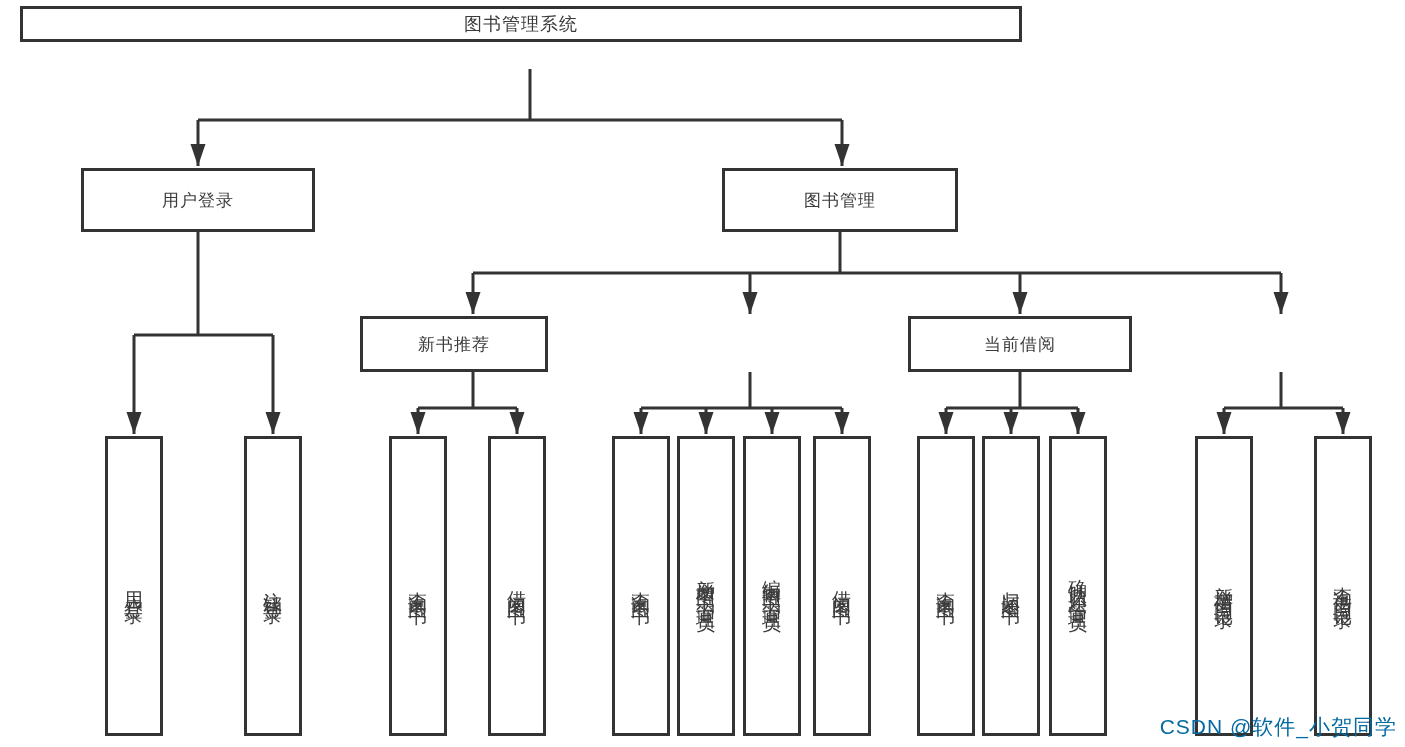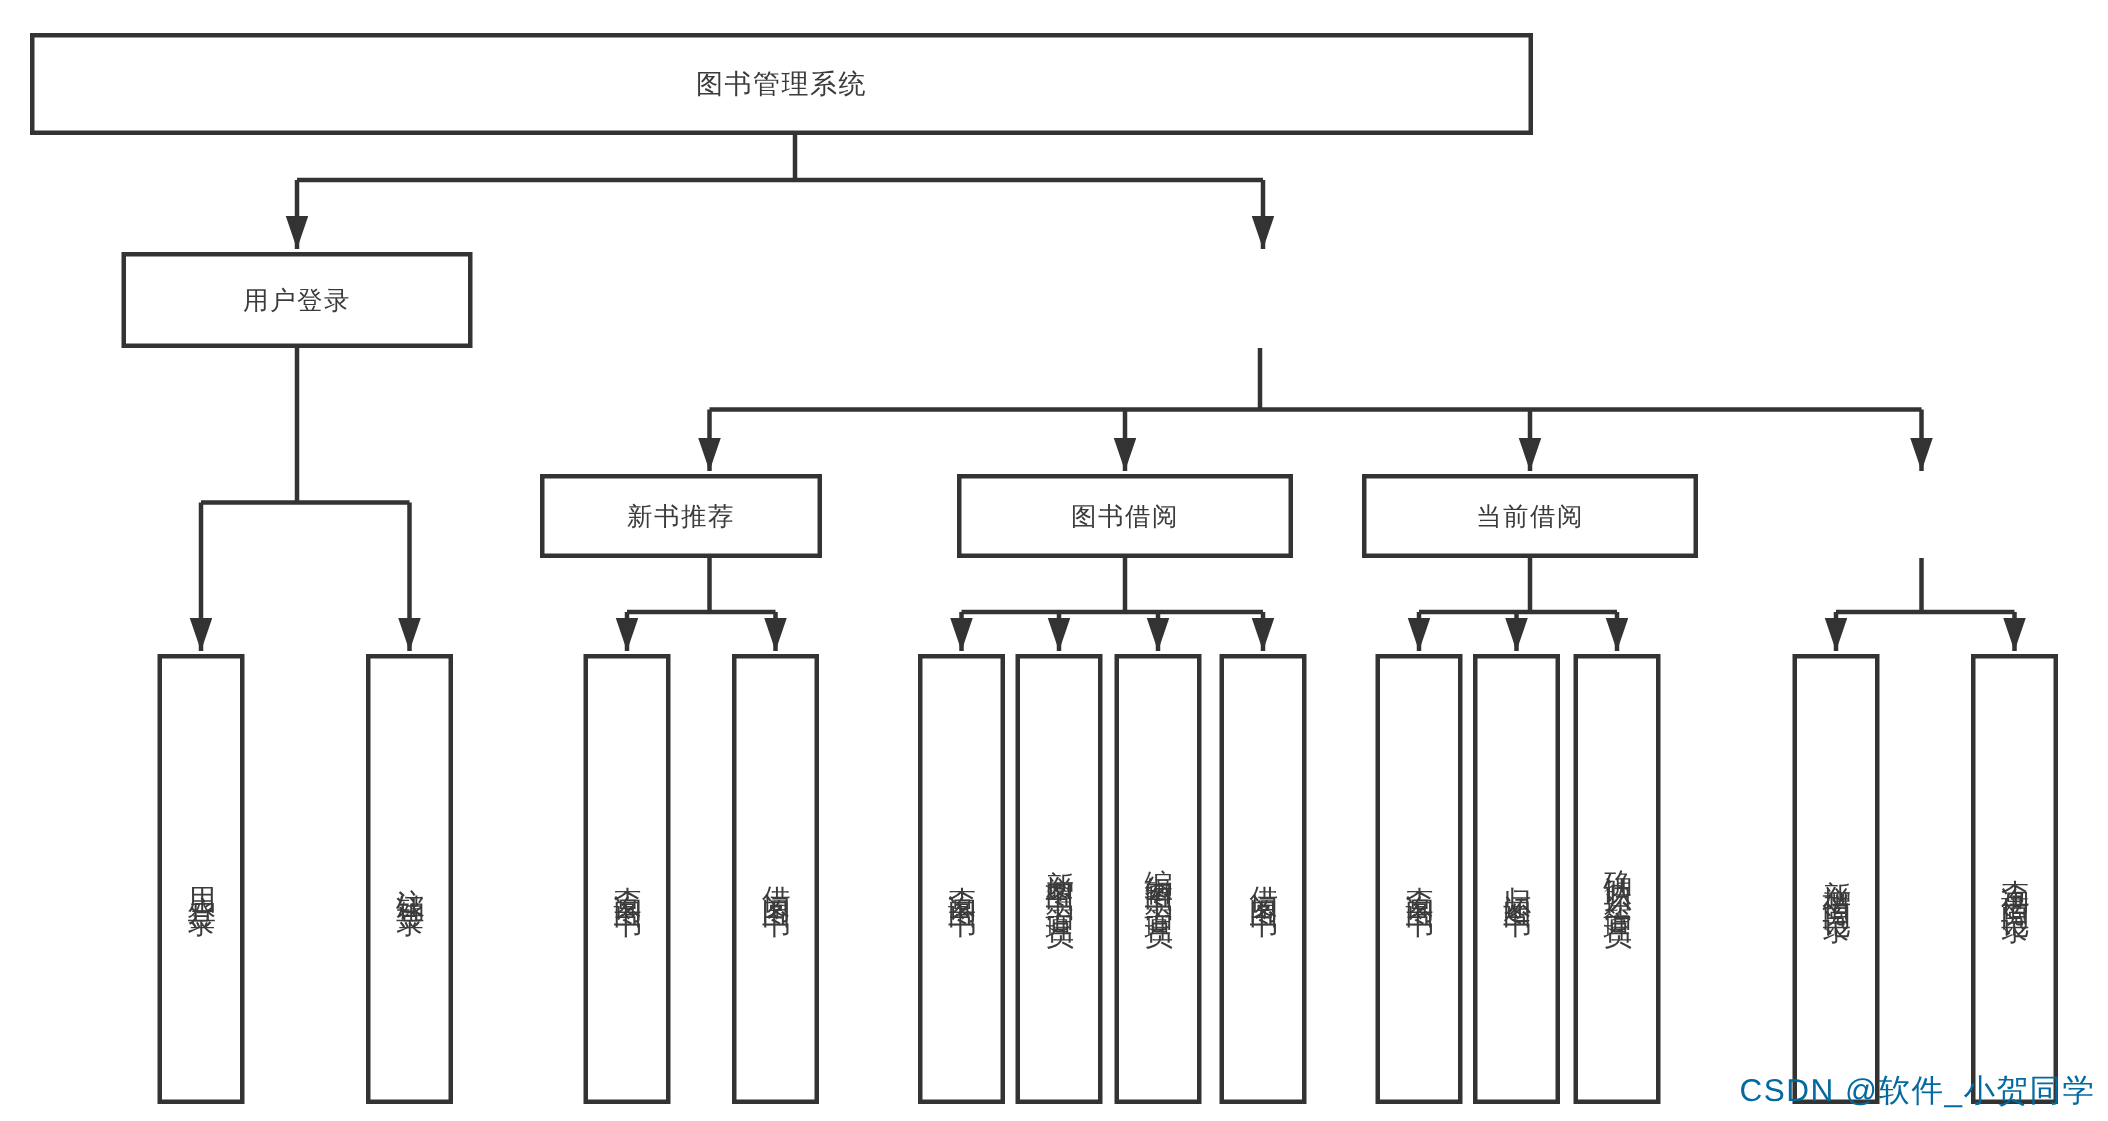--- a/index.html
+++ b/index.html
@@ -96,33 +96,33 @@
       <path d="M1011 408 V434" marker-end="url(#arrow)"></path>
       <path d="M1078 408 V434" marker-end="url(#arrow)"></path>
 
       <path d="M1281 372 V408"></path>
       <path d="M1224 408 H1343"></path>
       <path d="M1224 408 V434" marker-end="url(#arrow)"></path>
       <path d="M1343 408 V434" marker-end="url(#arrow)"></path>
     </g>
   </svg>
 
-  <div class="box hbox root-box" style="left:20px; top:22px; width:1002px; height:68px;">
+  <div class="box hbox root-box" style="left:20px; top:6px; width:1002px; height:36px;">
     <span>图书管理系统</span>
   </div>
 
   <div class="box hbox" style="left:81px; top:168px; width:234px; height:64px;">
     <span>用户登录</span>
   </div>
+  <div class="box hbox" style="left:722px; top:168px; width:236px; height:64px;">
+    <span>图书管理</span>
+  </div>
 
   <div class="box hbox" style="left:360px; top:316px; width:188px; height:56px;">
     <span>新书推荐</span>
-  </div>
-  <div class="box hbox" style="left:638px; top:316px; width:224px; height:56px;">
-    <span>图书借阅</span>
   </div>
   <div class="box hbox" style="left:908px; top:316px; width:224px; height:56px;text-align:center;">
     <span>当前借阅</span>
   </div>
 
   <div class="box leaf" style="left:105px; top:436px; width:58px; height:300px;">
     <span>用户登录</span>
   </div>
   <div class="box leaf" style="left:244px; top:436px; width:58px; height:300px;">
     <span>注销登录</span>

